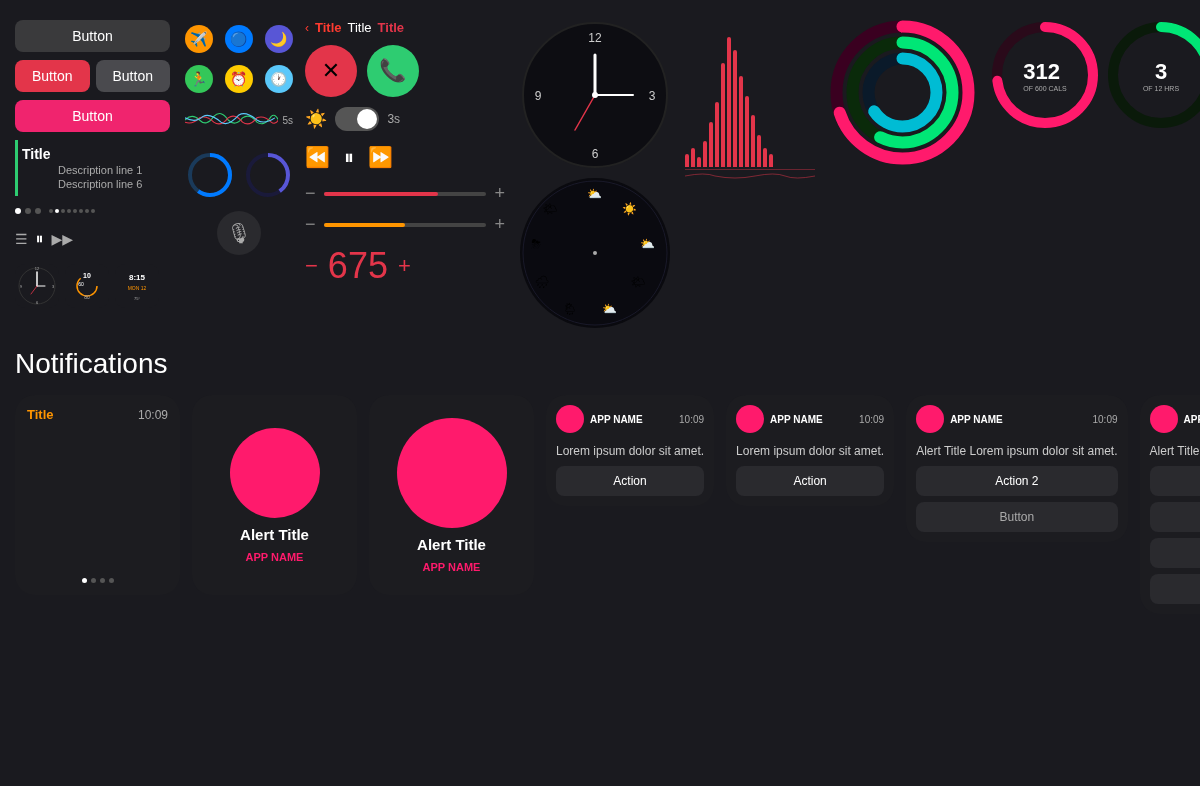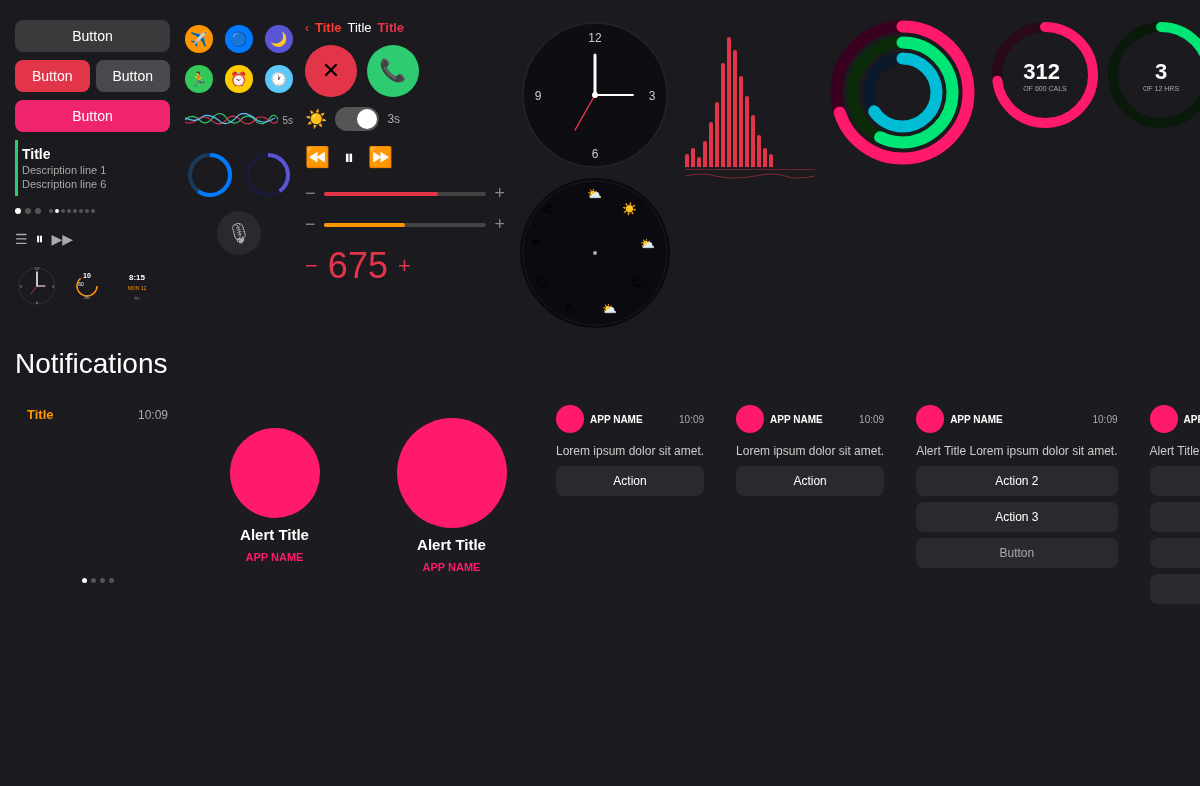--- a/index.html
+++ b/index.html
@@ -75,21 +75,21 @@
     }
 
     .list-item {
       display: flex;
       align-items: center;
       gap: 8px;
       padding: 6px 4px;
       border-left: 3px solid #2ecc71;
     }
     .list-item-title { font-size: 14px; font-weight: 600; }
-    .list-item-desc { color: #aaa; font-size: 11px; }
+    .list-item-desc { color: #aaa; font-size: 11px; margin-left: 36px; }
 
     .dots-row {
       display: flex;
       gap: 4px;
       align-items: center;
       padding: 4px 0;
     }
     .dot { width: 6px; height: 6px; border-radius: 50%; background: #555; }
     .dot.active { background: #fff; }
 
@@ -701,21 +701,20 @@
     <div class="watch-actions" style="min-width:145px;">
       <div class="watch-notif-top">
         <div class="notif-avatar"></div>
         <div>
           <div class="notif-app-name">APP NAME</div>
         </div>
         <span class="notif-timestamp">10:09</span>
       </div>
       <div class="notif-text">Alert Title Lorem ipsum dolor sit amet.</div>
       <button class="action-btn">Action 2</button>
-      <button class="action-btn">Action 3</button>
       <button class="action-btn dismiss">Button</button>
     </div>
 
     <div class="watch-actions" style="min-width:155px;">
       <div class="watch-notif-top">
         <div class="notif-avatar"></div>
         <div>
           <div class="notif-app-name">APP NAME</div>
         </div>
 

